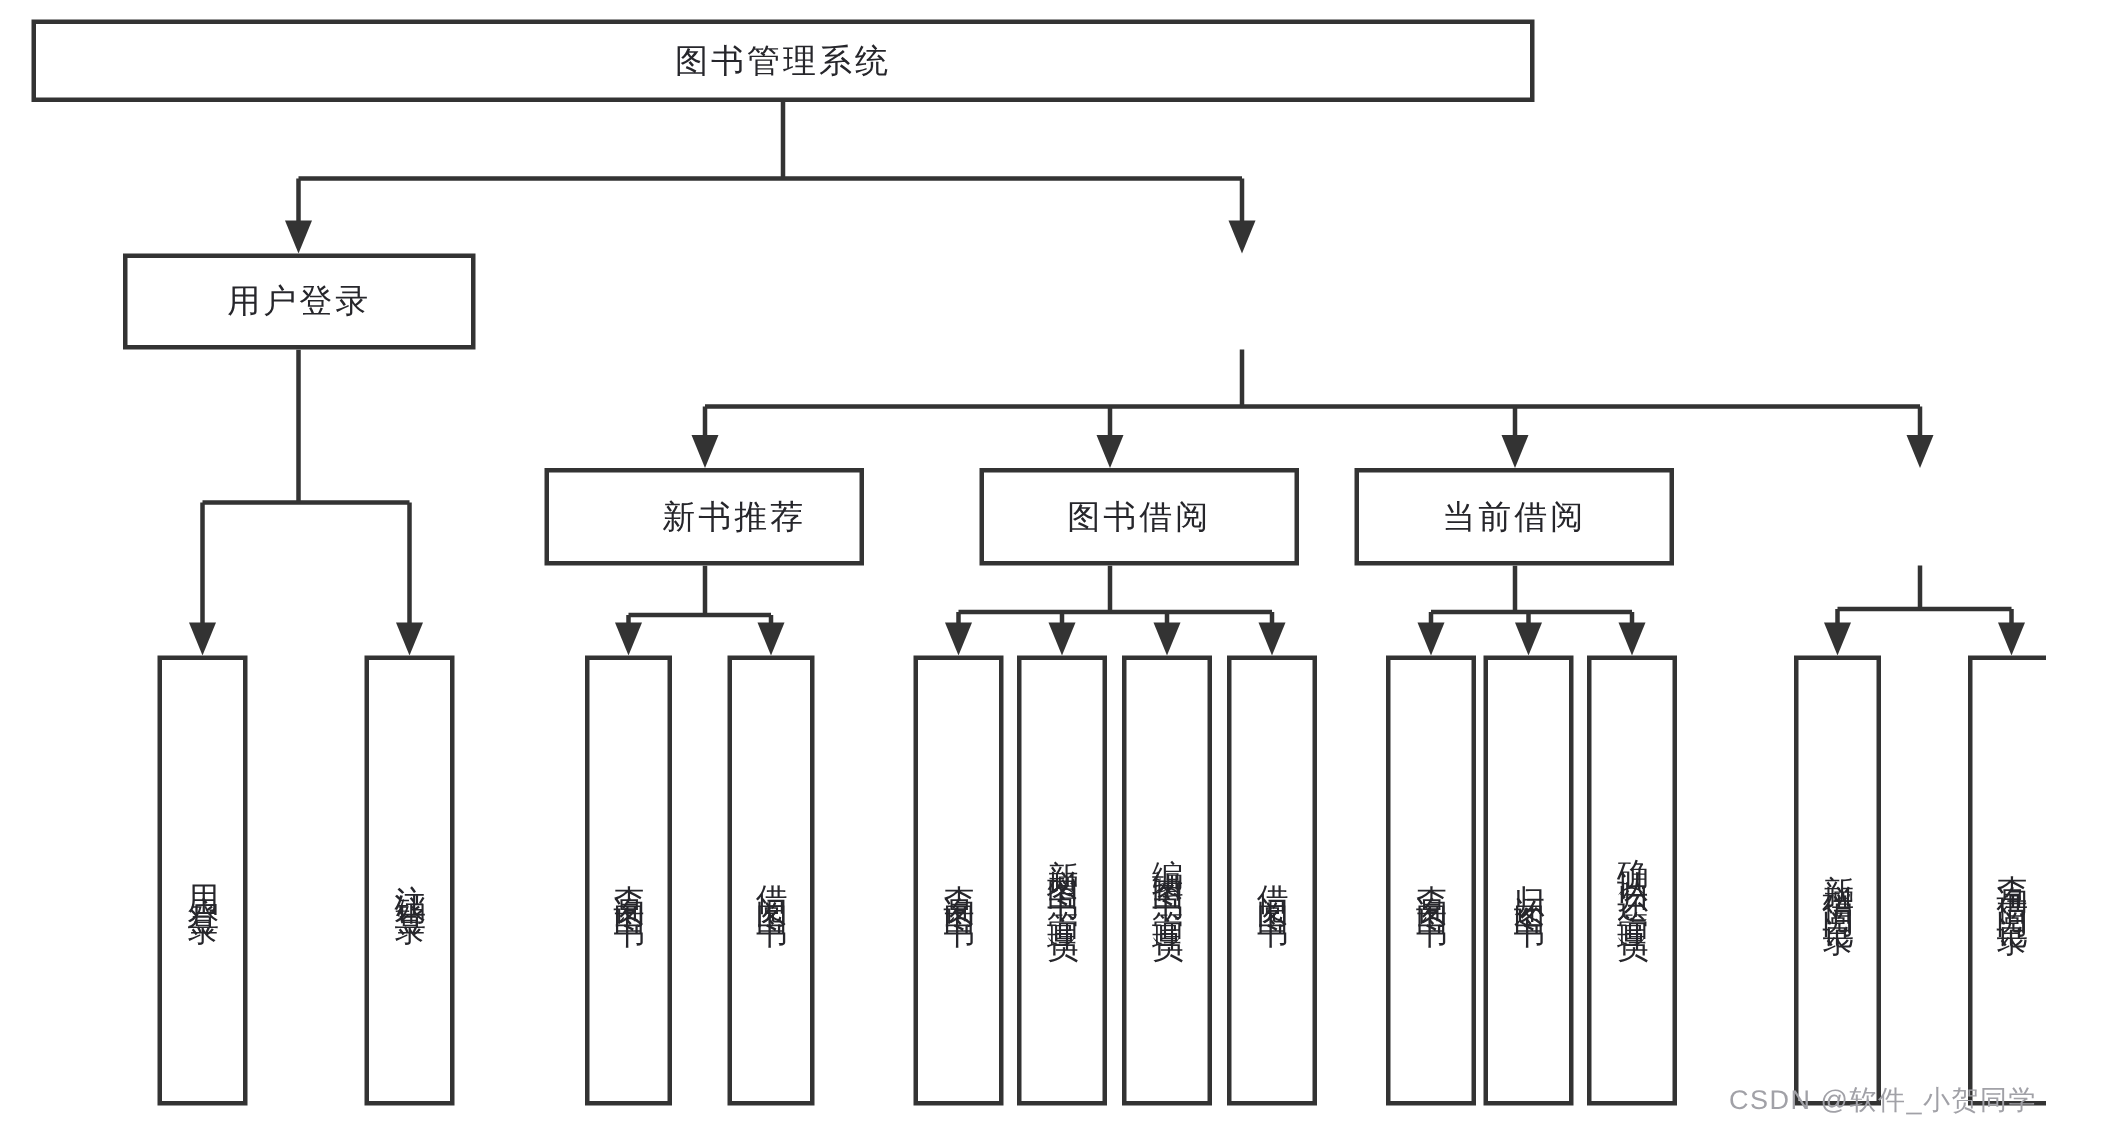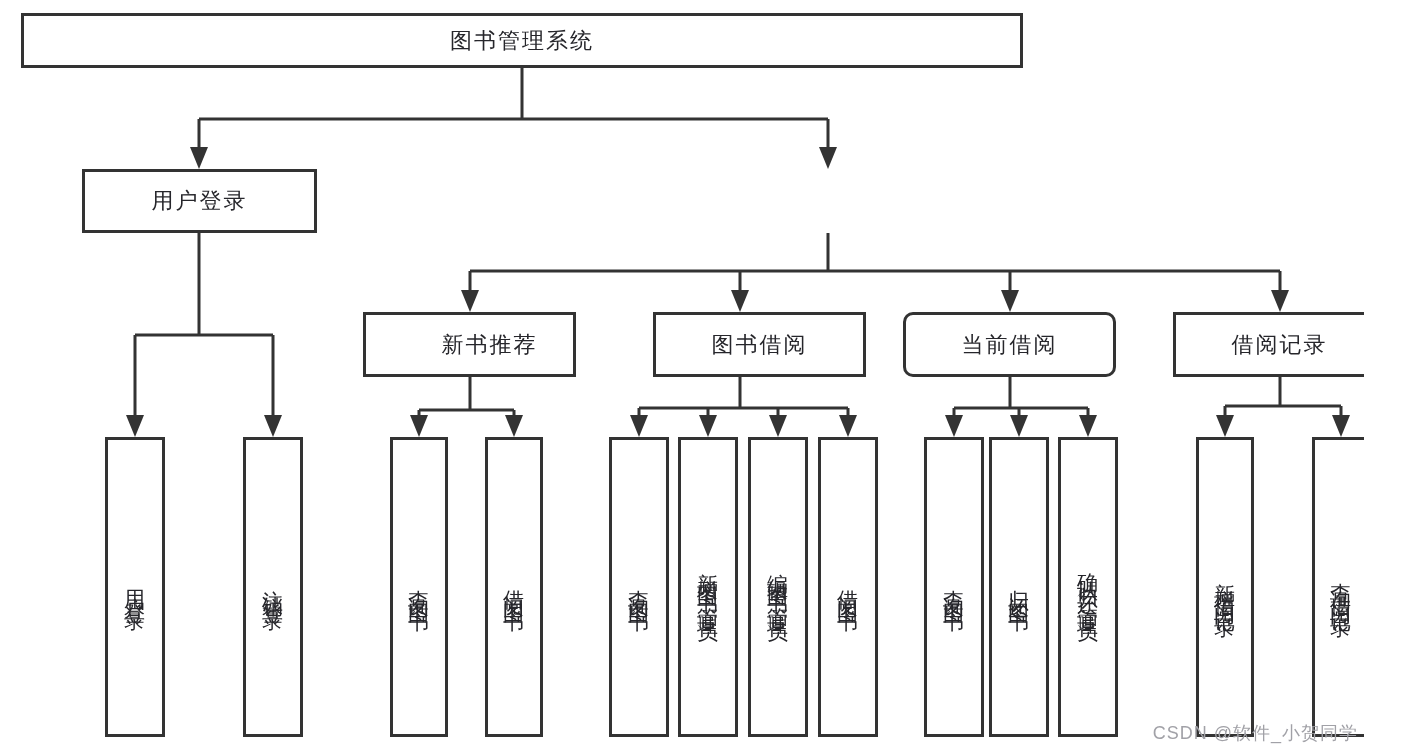--- a/index.html
+++ b/index.html
@@ -29,21 +29,21 @@
     font-size: 21px;
     letter-spacing: 7px;
     line-height: 1;
   }
   
   .n-root   { left: 21px;   top: 13px;  width: 1002px; height: 55px; }
   .n-login  { left: 82px;   top: 169px; width: 235px;  height: 64px; }
   .n-mgmt   { left: 711px;  top: 169px; width: 234px;  height: 64px; }
   .n-newrec { left: 363px;  top: 312px; width: 213px;  height: 65px; padding-left: 40px; }
   .n-borrow { left: 633px;  top: 312px; width: 213px;  height: 65px; margin-left: 20px; }
-  .n-cur    { left: 903px;  top: 312px; width: 213px;  height: 65px; border-radius: 10px; }
+  .n-cur    { left: 903px;  top: 312px; width: 213px;  height: 65px; }
   .n-rec    { left: 1173px; top: 312px; width: 213px;  height: 65px; }
   
   .lf { top: 437px; height: 300px; }
   .lf-a1 { left: 105px;  width: 60px; }
   .lf-a2 { left: 243px;  width: 60px; }
   .lf-b1 { left: 390px;  width: 58px; }
   .lf-b2 { left: 485px;  width: 58px; }
   .lf-c1 { left: 609px;  width: 60px; }
   .lf-c2 { left: 678px;  width: 60px; }
   .lf-c3 { left: 748px;  width: 60px; }
@@ -109,21 +109,20 @@
     </g>
   </svg>
 
   <div class="node hnode n-root">图书管理系统</div>
 
   <div class="node hnode n-login">用户登录</div>
 
   <div class="node hnode n-newrec">新书推荐</div>
   <div class="node hnode n-borrow">图书借阅</div>
   <div class="node hnode n-cur">当前借阅</div>
-  <div class="node hnode n-rec">借阅记录</div>
 
   <div class="node vnode lf lf-a1">用户登录</div>
   <div class="node vnode lf lf-a2">注销登录</div>
 
   <div class="node vnode lf lf-b1">查询图书</div>
   <div class="node vnode lf lf-b2">借阅图书</div>
 
   <div class="node vnode lf lf-c1">查询图书</div>
   <div class="node vnode lf lf-c2">新增图书（管理员）</div>
   <div class="node vnode lf lf-c3">编辑图书（管理员）</div>

